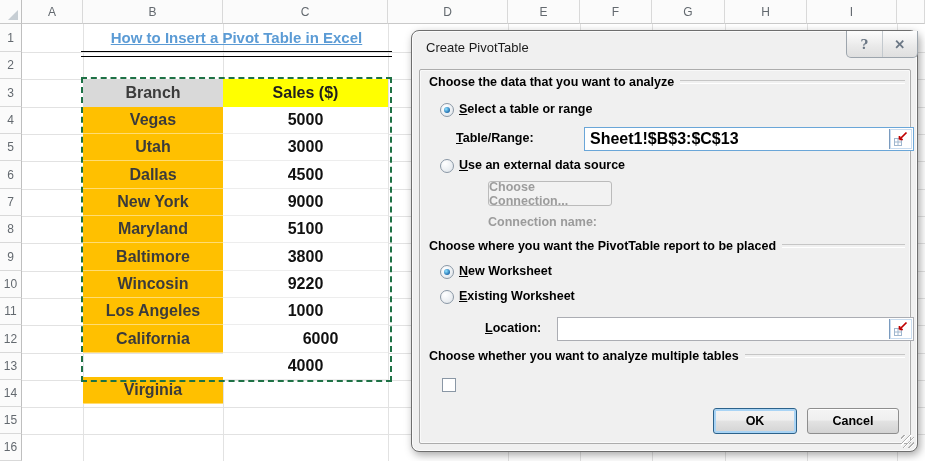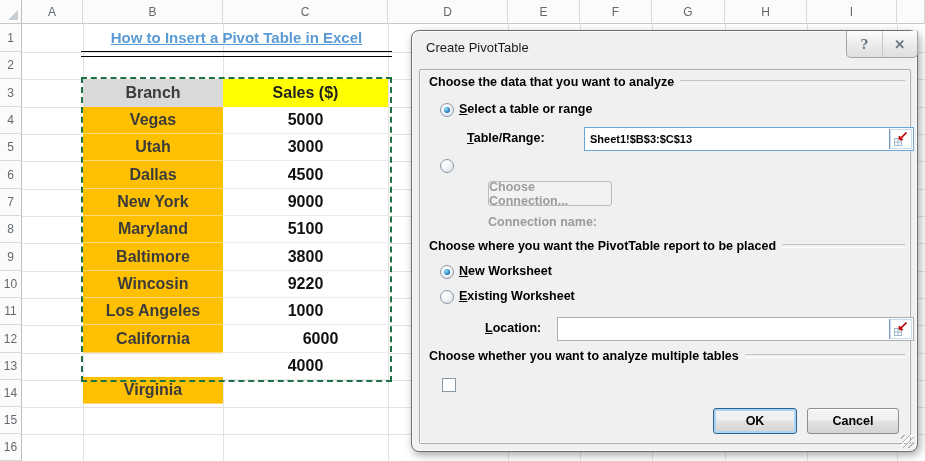--- a/index.html
+++ b/index.html
@@ -50,21 +50,21 @@
   .sect{position:absolute;display:flex;align-items:center;font-weight:bold;white-space:nowrap;}
   .sect .rule{flex:1;height:2px;border-top:1px solid #C6C6C6;border-bottom:1px solid #FFF;margin-left:6px;}
   .dlg-label{position:absolute;font-weight:bold;white-space:nowrap;}
   .gray-label{color:#9B9B9B;}
   .radio{position:absolute;width:14px;height:14px;border-radius:50%;box-sizing:border-box;
      border:1px solid #8A97A5;background:radial-gradient(circle at 35% 30%,#FFFFFF,#DDE3E9);}
   .radio.sel::after{content:"";position:absolute;inset:3px;border-radius:50%;
      background:radial-gradient(circle at 35% 35%,#7FD3F7 10%,#1A66A8 75%);}
   .checkbox{position:absolute;width:14px;height:14px;background:#fff;border:1px solid #8A97A5;box-sizing:border-box;}
   .textbox{position:absolute;height:24px;background:#fff;border:1px solid #ABADB3;box-sizing:border-box;
-     display:flex;align-items:center;padding-left:5px;font-size:11px;font-weight:bold;overflow:hidden;}
+     display:flex;align-items:center;padding-left:5px;font-size:16px;font-weight:bold;overflow:hidden;}
   .textbox.active{border-color:#6AA6D8;}
   .pick-btn{position:absolute;right:1px;top:1px;bottom:1px;width:22px;background:#fff;
      border-left:1px solid #7A9BBF;box-shadow:inset 0 0 0 1px #C9DCEF;display:flex;align-items:center;justify-content:center;}
   .btn{position:absolute;height:26px;box-sizing:border-box;border-radius:3px;font-size:12.5px;font-weight:bold;
      display:flex;align-items:center;justify-content:center;
      background:linear-gradient(#F4F4F4,#EFEFEF 45%,#E2E2E2 52%,#D3D3D3);border:1px solid #8E8E8E;
      box-shadow:inset 0 1px 0 #FFF;}
   .btn.default{border:1px solid #2C628B;box-shadow:inset 0 0 0 2px #A9D4F5;}
   .btn.disabled{background:#F2F2F2;border:1px solid #BBBBBB;color:#9C9C9C;box-shadow:none;border-radius:3px;}
   .grip{position:absolute;right:3px;bottom:3px;width:13px;height:13px;
@@ -171,34 +171,35 @@
     <div class="panel"></div>
 
     <div class="sect" style="left:17px;top:44px;width:476px;">
       <span>Choose the data that you want to analyze</span>
         <span class="rule"></span>
     </div>
 
     <span class="radio sel" style="left:28px;top:72px;"></span>
     <label class="dlg-label" style="left:47px;top:71px;"><span></span><u>S</u><span>elect a table or range</span></label>
 
-    <label class="dlg-label" style="left:55px;top:100px;"><u>T</u><span>able/Range:</span></label>
+    <label class="dlg-label" style="left:44px;top:100px;"><u>T</u><span>able/Range:</span></label>
     <div class="textbox active" style="left:172px;top:96px;width:330px;">
       <span>Sheet1!$B$3:$C$13</span>
       <span class="pick-btn">
         <svg width="16" height="16" viewBox="0 0 16 16">
           <rect x="1.5" y="7.5" width="7" height="7" fill="#FFF" stroke="#9FB6CE"></rect>
           <line x1="1.5" y1="11" x2="8.5" y2="11" stroke="#9FB6CE"></line>
           <line x1="5" y1="7.5" x2="5" y2="14.5" stroke="#9FB6CE"></line>
           <path d="M13.5 1.5 L6.5 8.5 M6.5 8.5 l0 -3.4 M6.5 8.5 l3.4 0" stroke="#C00000" stroke-width="1.7" fill="none"></path>
         </svg>
       </span>
     </div>
 
     <span class="radio" style="left:28px;top:128px;"></span>
+    <label class="dlg-label" style="left:47px;top:127px;"><u>U</u><span>se an external data source</span></label>
 
     <div class="btn disabled" style="left:76px;top:150px;width:124px;height:25px;">Choose Connection...</div>
     <div class="dlg-label gray-label" style="left:76px;top:184px;">Connection name:</div>
 
     <div class="sect" style="left:17px;top:208px;width:476px;">
       <span>Choose where you want the PivotTable report to be placed</span>
         <span class="rule"></span>
     </div>
 
     <span class="radio sel" style="left:28px;top:234px;"></span>

